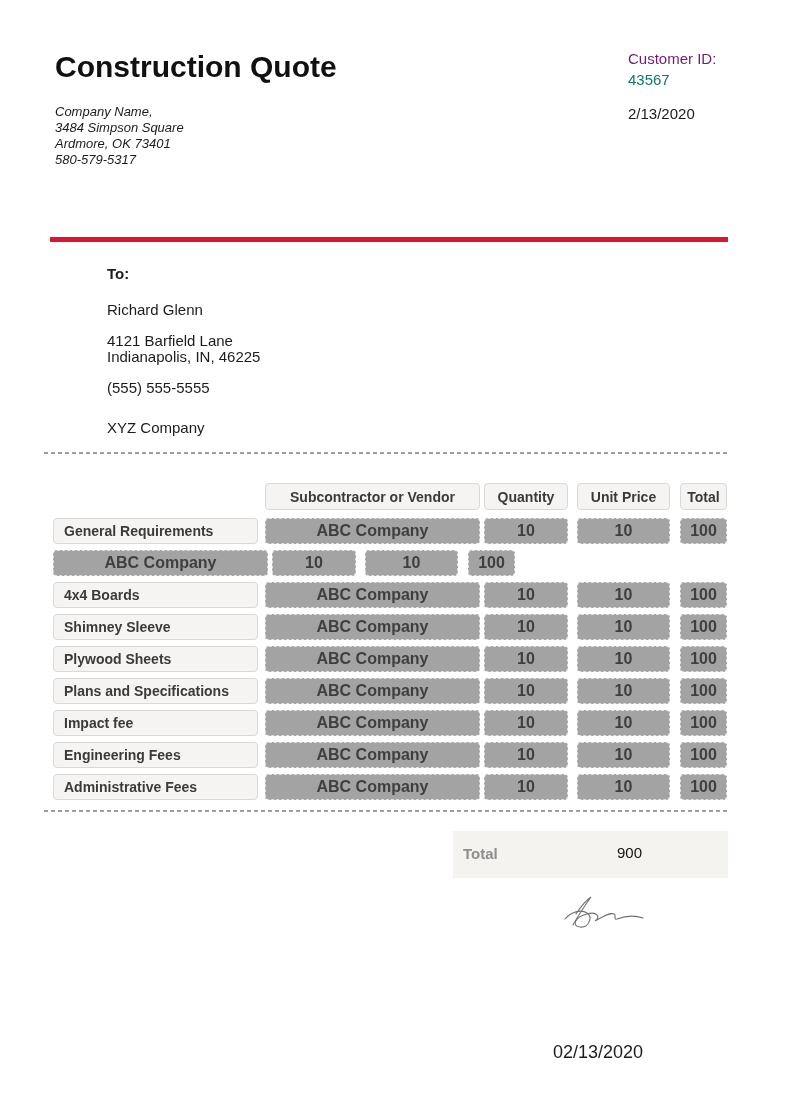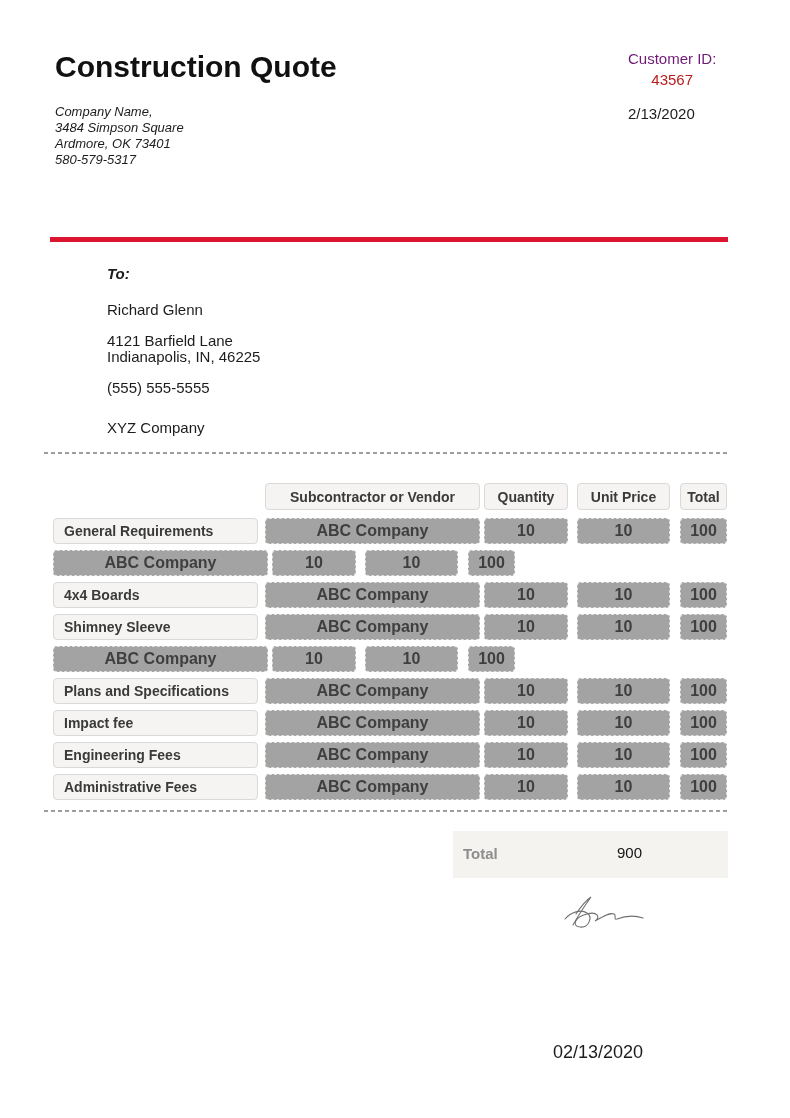--- a/index.html
+++ b/index.html
@@ -4,27 +4,27 @@
 <style>
   html,body{margin:0;padding:0;background:#fff;}
   .page{
     position:relative;width:728px;height:1118px;background:#ffffff;overflow:hidden;
     font-family:"Liberation Sans","DejaVu Sans",sans-serif;color:#2f2f2f;
   }
   
   .title{position:absolute;left:55px;top:50px;margin:0;font-size:30px;font-weight:700;color:#111;letter-spacing:0px;}
   .cust-block{position:absolute;left:628px;top:49px;font-size:15px;line-height:19px;}
   .cust-label{color:#701a75;}
-  .cust-value{color:#b91c1c;margin-top:2px;text-align:center;}
+  .cust-value{color:#0f766e;margin-top:2px;}
   .cust-date{color:#1c1c1c;margin-top:15px;}
   .addr-block{position:absolute;left:55px;top:104px;font-size:13px;line-height:16px;color:#1c1c1c;font-style:italic;}
   .red-line{position:absolute;left:50px;top:237px;width:687px;height:5px;background:#dc1530;}
   
   .to-block{position:absolute;left:107px;top:265px;font-size:15px;color:#1c1c1c;}
-  .to-label{font-weight:700;font-style:italic;}
+  .to-label{font-weight:700;}
   .to-name{margin-top:19px;}
   .to-addr{margin-top:15px;line-height:16px;}
   .to-phone{margin-top:14px;}
   .to-company{margin-top:23px;}
   
   .dash{position:absolute;left:44px;width:700px;height:2px;
     background:repeating-linear-gradient(90deg,#9d9d9d 0 4px,transparent 4px 7px);}
   .dash1{top:452px;}
   .dash2{top:810px;}
   
@@ -120,20 +120,21 @@
 
     <div class="trow">
       <div class="pill c-label">Shimney Sleeve</div>
       <div class="cell c-vendor">ABC Company</div>
       <div class="cell c-qty">10</div>
       <div class="cell c-unit">10</div>
       <div class="cell c-total">100</div>
     </div>
 
     <div class="trow">
+      <div class="pill c-label">Plywood Sheets</div>
       <div class="cell c-vendor">ABC Company</div>
       <div class="cell c-qty">10</div>
       <div class="cell c-unit">10</div>
       <div class="cell c-total">100</div>
     </div>
 
     <div class="trow">
       <div class="pill c-label">Plans and Specifications</div>
       <div class="cell c-vendor">ABC Company</div>
       <div class="cell c-qty">10</div>

